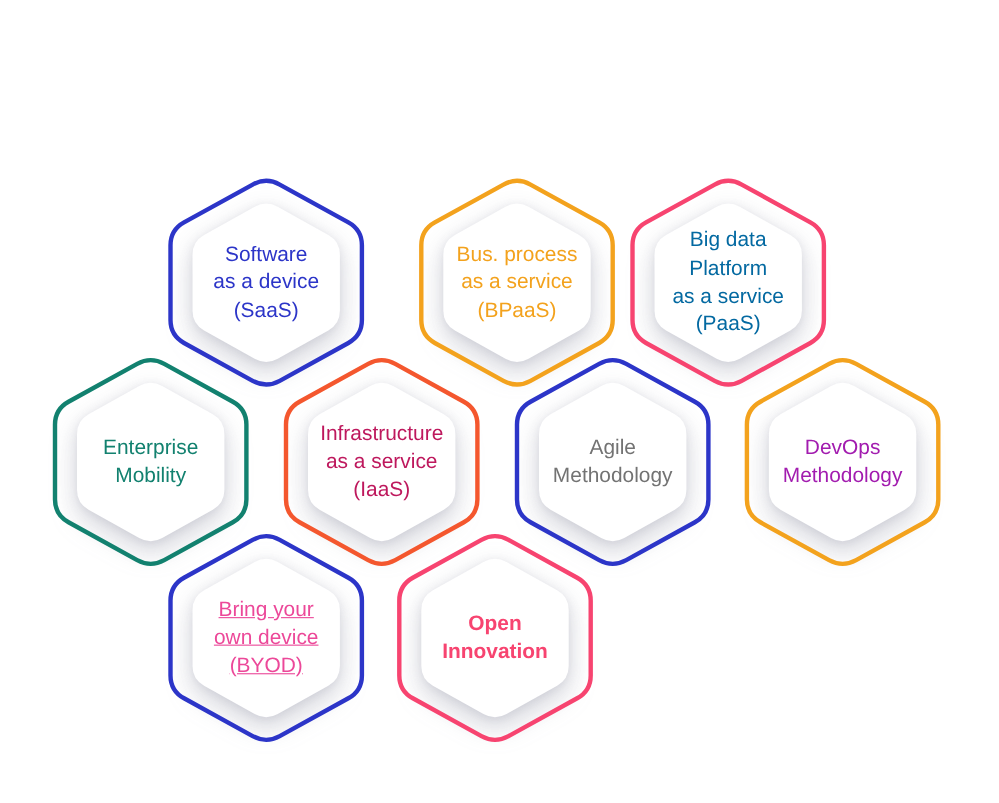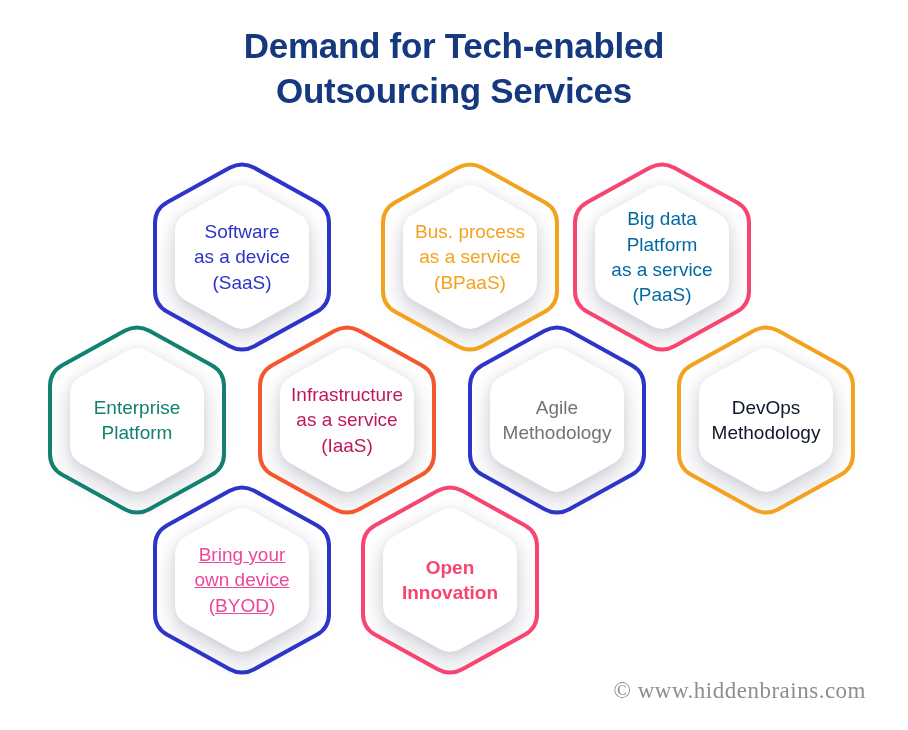--- a/index.html
+++ b/index.html
@@ -57,22 +57,20 @@
     font-family:"Liberation Serif", serif;
     font-size:23px;
     color:#8e8e8e;
     letter-spacing:0.5px;
   }
 </style>
 </head>
 <body>
 
 <div class="canvas">
-  <div class="title" style="color: rgb(21, 57, 127);">Demand for Tech-enabled
-Outsourcing Services</div>
   <div>
       <div class="hex" style="left: 132px; top: 142px;">
         <svg width="220" height="230">
           <path d="M99.5 45.9 Q110 40 120.5 45.9 L166.5 71.6 Q177 77.5 177.0 89.5 L177.0 140.5 Q177 152.5 166.5 158.4 L120.5 184.1 Q110 190 99.5 184.1 L53.5 158.4 Q43 152.5 43.0 140.5 L43.0 89.5 Q43 77.5 53.5 71.6 Z" class="hex-inner"></path>
           <path d="M97.7 25.8 Q110 19 122.3 25.8 L184.7 60.2 Q197 67 197.0 81.0 L197.0 149.0 Q197 163 184.7 169.8 L122.3 204.2 Q110 211 97.7 204.2 L35.3 169.8 Q23 163 23.0 149.0 L23.0 81.0 Q23 67 35.3 60.2 Z" class="hex-outer" stroke="#2c35c8"></path>
         </svg>
         <div class="hex-label" style="color: rgb(44, 53, 200);">Software
 as a device
 (SaaS)</div>
       </div>
@@ -94,21 +92,21 @@
 Platform
 as a service
 (PaaS)</div>
       </div>
       <div class="hex" style="left: 27px; top: 305px;">
         <svg width="220" height="230">
           <path d="M99.5 45.9 Q110 40 120.5 45.9 L166.5 71.6 Q177 77.5 177.0 89.5 L177.0 140.5 Q177 152.5 166.5 158.4 L120.5 184.1 Q110 190 99.5 184.1 L53.5 158.4 Q43 152.5 43.0 140.5 L43.0 89.5 Q43 77.5 53.5 71.6 Z" class="hex-inner"></path>
           <path d="M97.7 25.8 Q110 19 122.3 25.8 L184.7 60.2 Q197 67 197.0 81.0 L197.0 149.0 Q197 163 184.7 169.8 L122.3 204.2 Q110 211 97.7 204.2 L35.3 169.8 Q23 163 23.0 149.0 L23.0 81.0 Q23 67 35.3 60.2 Z" class="hex-outer" stroke="#12816f"></path>
         </svg>
         <div class="hex-label" style="color: rgb(18, 129, 111);">Enterprise
-Platform</div>
+Mobility</div>
       </div>
       <div class="hex" style="left: 237px; top: 305px;">
         <svg width="220" height="230">
           <path d="M99.5 45.9 Q110 40 120.5 45.9 L166.5 71.6 Q177 77.5 177.0 89.5 L177.0 140.5 Q177 152.5 166.5 158.4 L120.5 184.1 Q110 190 99.5 184.1 L53.5 158.4 Q43 152.5 43.0 140.5 L43.0 89.5 Q43 77.5 53.5 71.6 Z" class="hex-inner"></path>
           <path d="M97.7 25.8 Q110 19 122.3 25.8 L184.7 60.2 Q197 67 197.0 81.0 L197.0 149.0 Q197 163 184.7 169.8 L122.3 204.2 Q110 211 97.7 204.2 L35.3 169.8 Q23 163 23.0 149.0 L23.0 81.0 Q23 67 35.3 60.2 Z" class="hex-outer" stroke="#f4572e"></path>
         </svg>
         <div class="hex-label" style="color: #be185d;">Infrastructure
 as a service
 (IaaS)</div>
       </div>
@@ -118,35 +116,34 @@
           <path d="M97.7 25.8 Q110 19 122.3 25.8 L184.7 60.2 Q197 67 197.0 81.0 L197.0 149.0 Q197 163 184.7 169.8 L122.3 204.2 Q110 211 97.7 204.2 L35.3 169.8 Q23 163 23.0 149.0 L23.0 81.0 Q23 67 35.3 60.2 Z" class="hex-outer" stroke="#2c35c8"></path>
         </svg>
         <div class="hex-label" style="color: #737373;">Agile
 Methodology</div>
       </div>
       <div class="hex" style="left: 656px; top: 305px;">
         <svg width="220" height="230">
           <path d="M99.5 45.9 Q110 40 120.5 45.9 L166.5 71.6 Q177 77.5 177.0 89.5 L177.0 140.5 Q177 152.5 166.5 158.4 L120.5 184.1 Q110 190 99.5 184.1 L53.5 158.4 Q43 152.5 43.0 140.5 L43.0 89.5 Q43 77.5 53.5 71.6 Z" class="hex-inner"></path>
           <path d="M97.7 25.8 Q110 19 122.3 25.8 L184.7 60.2 Q197 67 197.0 81.0 L197.0 149.0 Q197 163 184.7 169.8 L122.3 204.2 Q110 211 97.7 204.2 L35.3 169.8 Q23 163 23.0 149.0 L23.0 81.0 Q23 67 35.3 60.2 Z" class="hex-outer" stroke="#f3a21d"></path>
         </svg>
-        <div class="hex-label" style="color: #0f172a;">DevOps
+        <div class="hex-label" style="color: #a21caf;">DevOps
 Methodology</div>
       </div>
       <div class="hex" style="left: 132px; top: 465px;">
         <svg width="220" height="230">
           <path d="M99.5 45.9 Q110 40 120.5 45.9 L166.5 71.6 Q177 77.5 177.0 89.5 L177.0 140.5 Q177 152.5 166.5 158.4 L120.5 184.1 Q110 190 99.5 184.1 L53.5 158.4 Q43 152.5 43.0 140.5 L43.0 89.5 Q43 77.5 53.5 71.6 Z" class="hex-inner"></path>
           <path d="M97.7 25.8 Q110 19 122.3 25.8 L184.7 60.2 Q197 67 197.0 81.0 L197.0 149.0 Q197 163 184.7 169.8 L122.3 204.2 Q110 211 97.7 204.2 L35.3 169.8 Q23 163 23.0 149.0 L23.0 81.0 Q23 67 35.3 60.2 Z" class="hex-outer" stroke="#2c35c8"></path>
         </svg>
         <div class="hex-label" style="color: #ec4899; text-decoration: underline;">Bring your
 own device
 (BYOD)</div>
       </div>
       <div class="hex" style="left: 340px; top: 465px;">
         <svg width="220" height="230">
           <path d="M99.5 45.9 Q110 40 120.5 45.9 L166.5 71.6 Q177 77.5 177.0 89.5 L177.0 140.5 Q177 152.5 166.5 158.4 L120.5 184.1 Q110 190 99.5 184.1 L53.5 158.4 Q43 152.5 43.0 140.5 L43.0 89.5 Q43 77.5 53.5 71.6 Z" class="hex-inner"></path>
           <path d="M97.7 25.8 Q110 19 122.3 25.8 L184.7 60.2 Q197 67 197.0 81.0 L197.0 149.0 Q197 163 184.7 169.8 L122.3 204.2 Q110 211 97.7 204.2 L35.3 169.8 Q23 163 23.0 149.0 L23.0 81.0 Q23 67 35.3 60.2 Z" class="hex-outer" stroke="#f74470"></path>
         </svg>
         <div class="hex-label" style="color: rgb(247, 68, 112); font-weight: bold;">Open
 Innovation</div>
       </div>
     </div>
-  <div class="watermark">© www.hiddenbrains.com</div>
 </div>
 
 </body></html>

